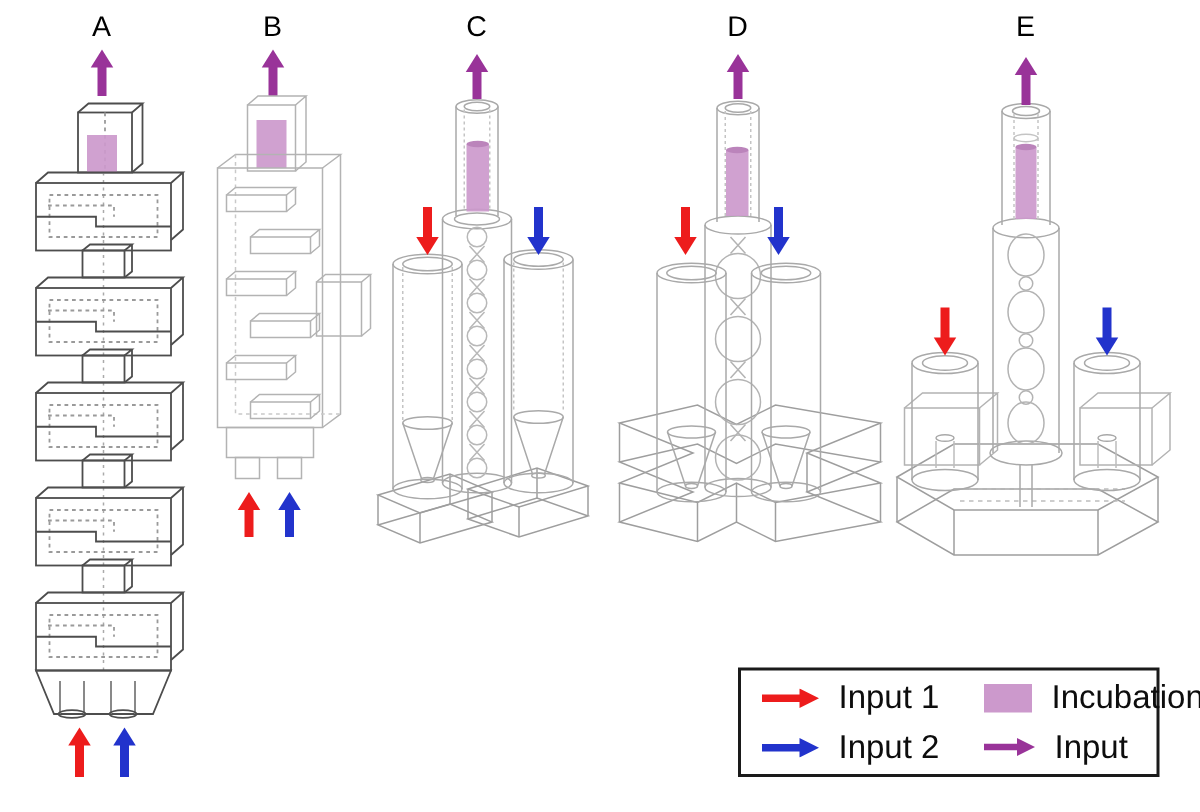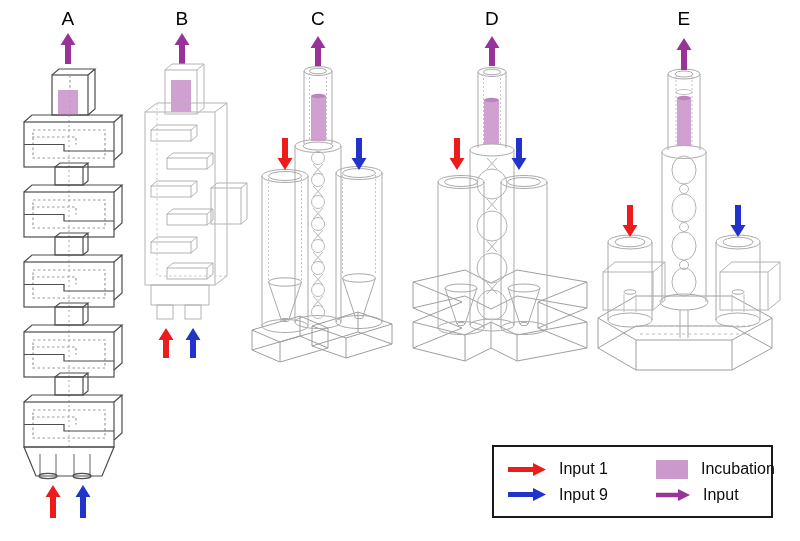--- a/index.html
+++ b/index.html
@@ -3,21 +3,21 @@
 <meta charset="utf-8">
 <style>
   html,body{margin:0;padding:0;background:#fff;}
   body{font-family:"Liberation Sans", sans-serif;}
   .stage{position:relative;width:800px;height:541px;background:#fff;overflow:hidden;}
   .panel-label{position:absolute;top:8px;transform:translateX(-50%);font-size:19px;color:#000;letter-spacing:.5px;}
   svg.device{position:absolute;}
   .legend{position:absolute;left:492px;top:445px;width:281px;height:73px;border:2px solid #1a1a1a;
           box-sizing:border-box;display:grid;grid-template-columns:148px auto;align-content:center;
           row-gap:7px;padding-left:14px;background:#fff;}
-  .legend-item{display:flex;align-items:center;gap:13px;font-size:16px;color:#0d0d0d;white-space:nowrap;}
+  .legend-item{display:flex;align-items:center;gap:13px;font-size:22px;color:#0d0d0d;white-space:nowrap;}
   .legend-item .sym{flex:0 0 auto;display:block;}
   .swatch{width:32px;height:19px;display:block;}
 </style>
 </head>
 <body>
 
 <div class="stage">
 
   <div class="panel-label" style="left:68px">A</div>
   <div class="panel-label" style="left:182px">B</div>
@@ -345,21 +345,21 @@
       <span>Input 1</span>
     </div>
     <div class="legend-item">
       <span class="swatch" style="background:#cc99cc"></span>
       <span>Incubation</span>
     </div>
     <div class="legend-item">
       <svg class="sym" width="38" height="13" viewBox="0 0 38 13">
         <path d="M38,6.5 L25,0 L25,4 L0,4 L0,9 L25,9 L25,13 Z" fill="#2233cc"></path>
       </svg>
-      <span>Input 9</span>
+      <span>Input 2</span>
     </div>
     <div class="legend-item">
       <svg class="sym" width="34" height="12" viewBox="0 0 34 12">
         <path d="M34,6 L22,0 L22,3.8 L0,3.8 L0,8.2 L22,8.2 L22,12 Z" fill="#993399"></path>
       </svg>
       <span>Input</span>
     </div>
   </div>
 
 </div>

